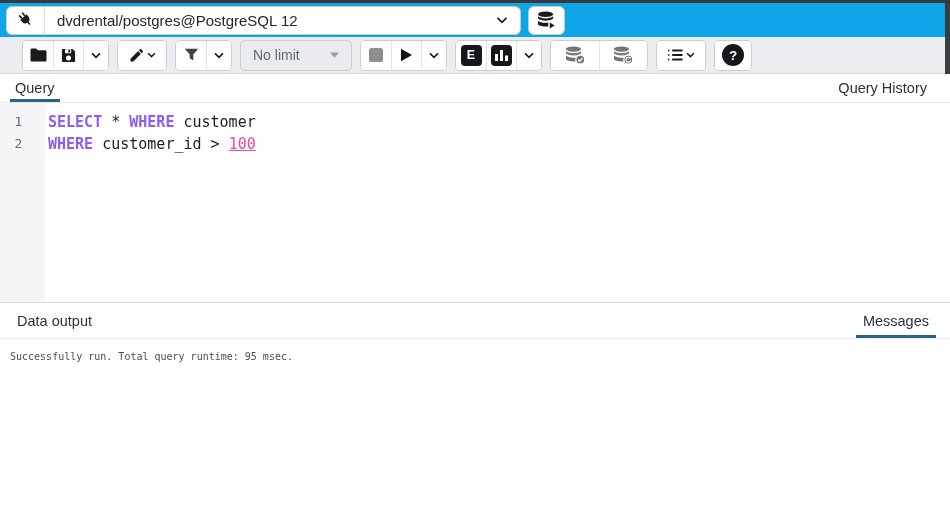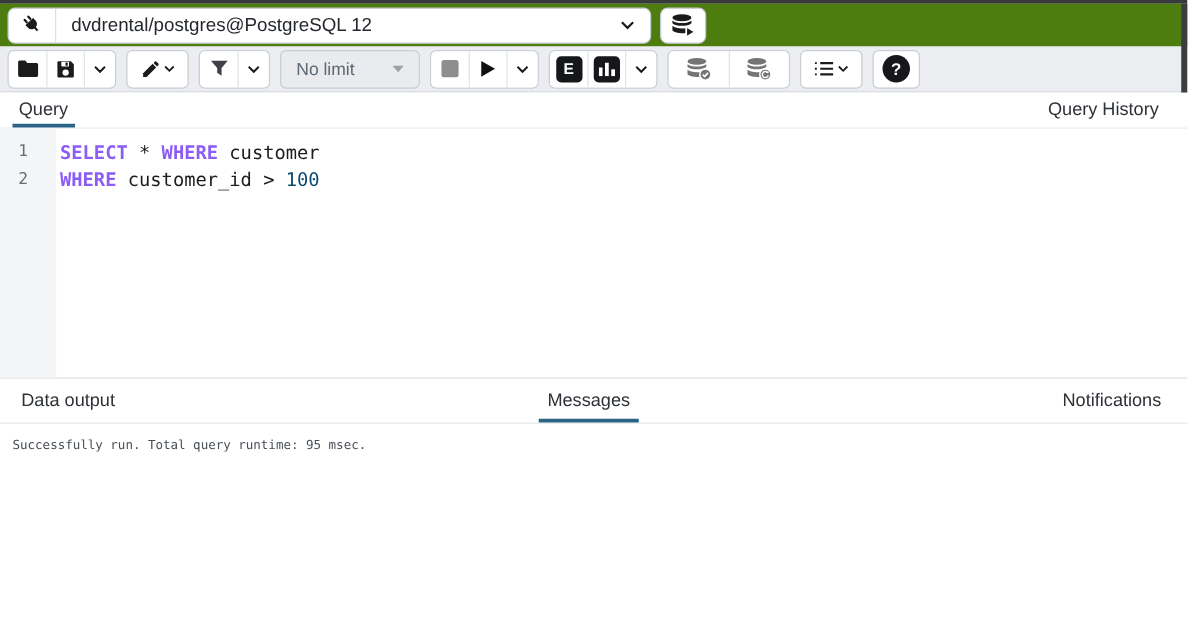--- a/index.html
+++ b/index.html
@@ -2,36 +2,36 @@
 <html><head>
 <meta charset="utf-8">
 <style>
   * { margin:0; padding:0; box-sizing:border-box; }
   html,body { width:950px; height:512px; background:#fff; overflow:hidden;
               font-family:"Liberation Sans", sans-serif; }
 
   .top-edge { height:3px; background:#38393b; }
 
   
-  .header { position:relative; height:34px; background:#4d7c0f;
+  .header { position:relative; height:34px; background:#0ea5e9;
             display:flex; align-items:center; padding-left:6px; }
   .right-dark-edge { position:absolute; right:0; top:0; width:5px; height:71px; background:#3b3e41; }
   .conn-group { display:flex; align-items:center; width:515px; height:29px;
                 background:#fff; border:1px solid #c7ccd1; border-radius:6px; overflow:hidden; }
   .conn-icon-cell { width:38px; height:100%; display:flex; align-items:center; justify-content:center;
                     border-right:1px solid #dcdfe2; cursor:pointer; }
   .conn-label { flex:1; padding-left:12px; font-size:15px; color:#24282d; white-space:nowrap;
                 overflow:hidden; cursor:pointer; }
   .conn-caret { padding:0 12px 0 6px; display:flex; align-items:center; }
   .sq-btn { width:37px; height:29px; margin-left:7px; background:#fff; border:1px solid #c7ccd1;
             border-radius:6px; display:flex; align-items:center; justify-content:center; cursor:pointer; }
 
   
   .toolbar { height:37px; background:#ebedf0; border-bottom:1px solid #d6d9dc;
-             display:flex; align-items:center; padding-left:6px; gap:8px; }
+             display:flex; align-items:center; padding-left:22px; gap:8px; }
   .tb-group { display:flex; height:31px; background:#fff; border:1px solid #c9ced4;
               border-radius:5px; overflow:hidden; }
   .tb-seg { width:30px; height:100%; display:flex; align-items:center; justify-content:center;
             border-left:1px solid #e2e4e8; cursor:pointer; background:#fff; }
   .tb-seg:first-child { border-left:none; }
   .tb-seg.narrow { width:25px; }
   .tb-seg.wide { width:48px; gap:3px; }
   .limit-select { width:112px; height:31px; background:#e9ebee; border:1px solid #c9ced4;
                   border-radius:5px; display:flex; align-items:center; justify-content:space-between;
                   padding:0 12px; cursor:default; }
@@ -58,21 +58,21 @@
   
   .editor { height:199px; display:flex; background:#fff; }
   .gutter { width:45px; background:#f4f5f6; padding-top:8px; }
   .gutter .ln { height:22px; line-height:22px; text-align:center; padding-right:8px;
                 font-family:"DejaVu Sans Mono", monospace; font-size:13px; color:#666c75; }
   .code { flex:1; padding:8px 0 0 3px; font-family:"DejaVu Sans Mono", monospace;
           font-size:15px; color:#1c1c1c; cursor:text; }
   .code-line { height:22px; line-height:22px; white-space:pre; }
   .code-line span { white-space:pre; }
   .tok-kw { color:#8b5cf6; font-weight:bold; }
-  .tok-num { color:#0c4a6e; }
+  .tok-num { color:#ec4899;text-decoration:underline; }
 
   .divider { height:1px; background:#d6d9dc; }
 
   
   .messages { padding:9px 0 0 10px; font-family:"DejaVu Sans Mono", monospace;
               font-size:10px; color:#494f56; }
   .messages div { line-height:18.5px; white-space:pre; }
 
   svg { display:block; }
 </style>
@@ -311,20 +311,17 @@
 
 <div class="divider"></div>
 
 <div class="tabbar bottom">
   <div class="tab">
     <span>Data output</span>
   </div>
   <div class="tab active bold">
     <span>Messages</span>
   </div>
-  <div class="tab">
-    <span>Notifications</span>
-  </div>
 </div>
 
 <div class="messages">
   <div>Successfully run. Total query runtime: 95 msec.</div>
 </div>
 
 </body></html>

